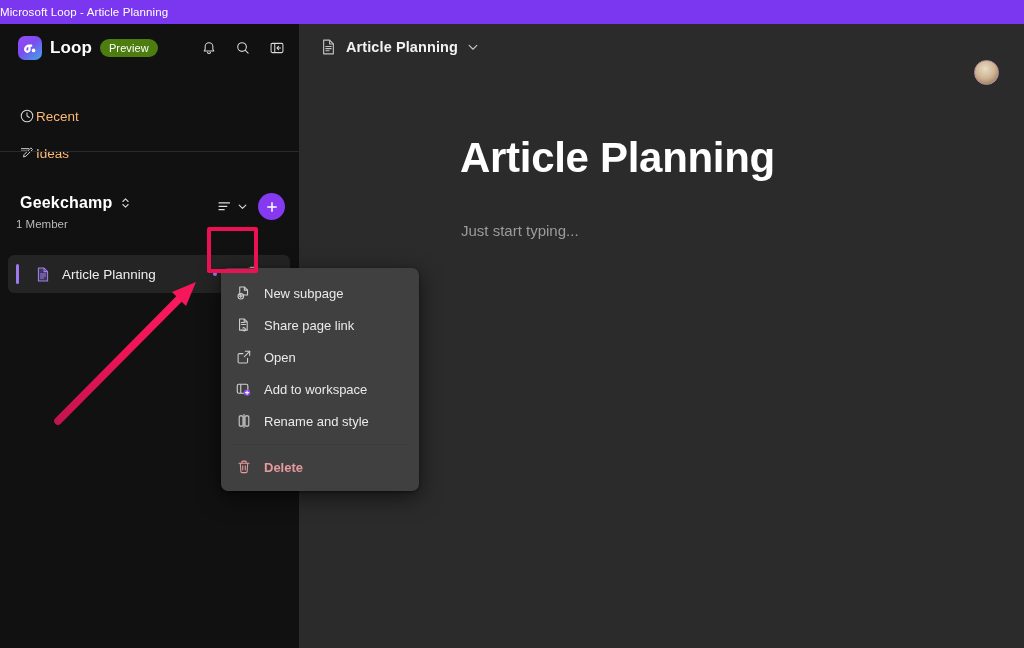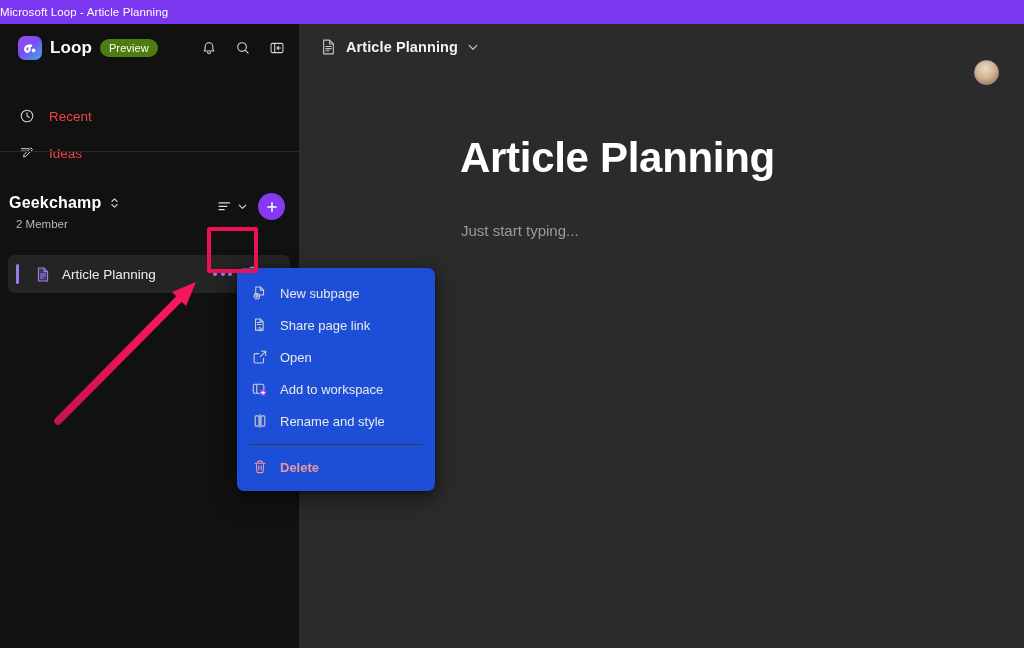--- a/index.html
+++ b/index.html
@@ -57,30 +57,30 @@
     position:absolute; right:12px; top:14px;
     display:flex; align-items:center; gap:14px;
   }
   .hicon {
     width:20px; height:20px; display:flex; align-items:center; justify-content:center;
     color:#d8d8d8; cursor:pointer;
   }
 
   .nav-item {
     position:absolute; left:18px;
-    display:flex; align-items:center; gap:13px;
-    color:#ef4444; font-size:13.5px; cursor:pointer;
+    display:flex; align-items:center; 
+    color:#fdba74; font-size:13.5px; cursor:pointer;
   }
   .nav-item .nic { width:18px; height:18px; display:flex; align-items:center; justify-content:center; color:#d5d5d5; }
   #nav-recent { top:83px; }
   #nav-ideas  { top:120px; }
 
   
   .ws-title-row {
-    position:absolute; left:9px; top:170px;
+    position:absolute; left:20px; top:170px;
     display:flex; align-items:center; gap:7px;
   }
   .ws-title { color:#ffffff; font-size:16px; font-weight:bold; letter-spacing:.2px; }
   .ws-chev { color:#cfcfcf; display:flex; }
   .ws-sub {
     position:absolute; left:16px; top:194px;
     color:#b9b9b9; font-size:11.5px;
   }
   .ws-actions {
     position:absolute; right:14px; top:169px;
@@ -142,23 +142,23 @@
     color:#ffffff; font-size:42px; font-weight:bold; letter-spacing:-.3px;
   }
   .doc-placeholder {
     position:absolute; left:162px; top:198px;
     color:#9b9b9b; font-size:15px;
   }
 
   
   .ctx-menu {
     position:absolute; left:221px; top:268px; width:198px;
-    background:#1d4ed8; border-radius:7px;
+    background:#404040; border-radius:7px;
     box-shadow:0 6px 22px rgba(0,0,0,.58), 0 1px 3px rgba(0,0,0,.4);
-    padding:9px 0 8px; z-index:40;margin-left:16px;
+    padding:9px 0 8px; z-index:40;
   }
   .ctx-item {
     display:flex; align-items:center; gap:12px;
     height:32px; padding:0 14px; cursor:pointer;
     color:#eaeaea; font-size:13px;
   }
   .ctx-ic { width:17px; height:17px; display:flex; align-items:center; justify-content:center; color:#cfcfcf; flex:none; }
   .ctx-sep { height:1px; background:#3b3b3c; margin:7px 12px 6px; }
   .ctx-item.danger { color:#e79a9e;font-weight:bold; }
   .ctx-item.danger .ctx-ic { color:#e79a9e; }
@@ -240,21 +240,21 @@
     <div class="sidebar-divider"></div>
 
     <div class="ws-title-row">
       <span class="ws-title">Geekchamp</span>
       <span class="ws-chev">
         <svg width="11" height="14" viewBox="0 0 12 16" fill="none" stroke="currentColor" stroke-width="1.3">
           <path d="M3 6.3L6 3.3l3 3M3 9.7l3 3 3-3" stroke-linecap="round" stroke-linejoin="round"></path>
         </svg>
       </span>
     </div>
-    <div class="ws-sub">2 Member</div>
+    <div class="ws-sub">1 Member</div>
 
     <div class="ws-actions">
       <span class="sort-btn">
         <svg width="19" height="19" viewBox="0 0 20 20" fill="none" stroke="currentColor" stroke-width="1.3">
           <path d="M3.2 6.2h11M3.2 9.8h8.2M3.2 13.4h5.4" stroke-linecap="round"></path>
         </svg>
         <svg width="11" height="11" viewBox="0 0 12 12" fill="none" stroke="currentColor" stroke-width="1.2">
           <path d="M2.4 4.4L6 8l3.6-3.6" stroke-linecap="round" stroke-linejoin="round"></path>
         </svg>
       </span>

